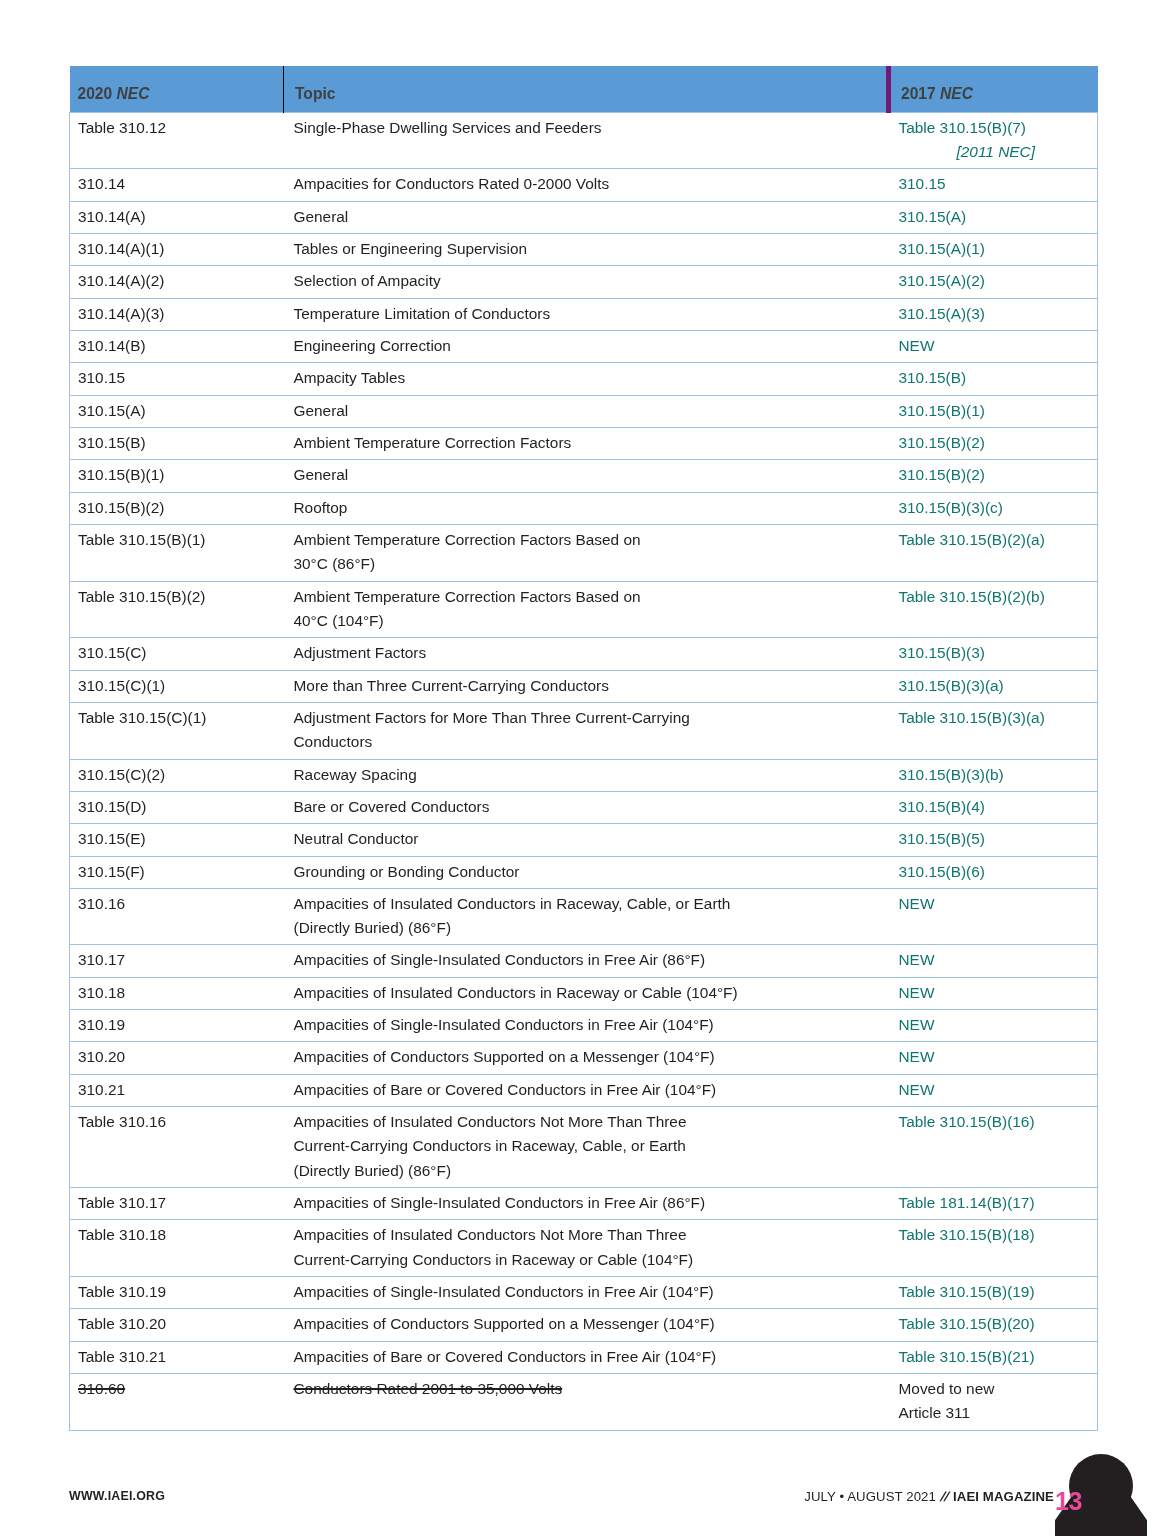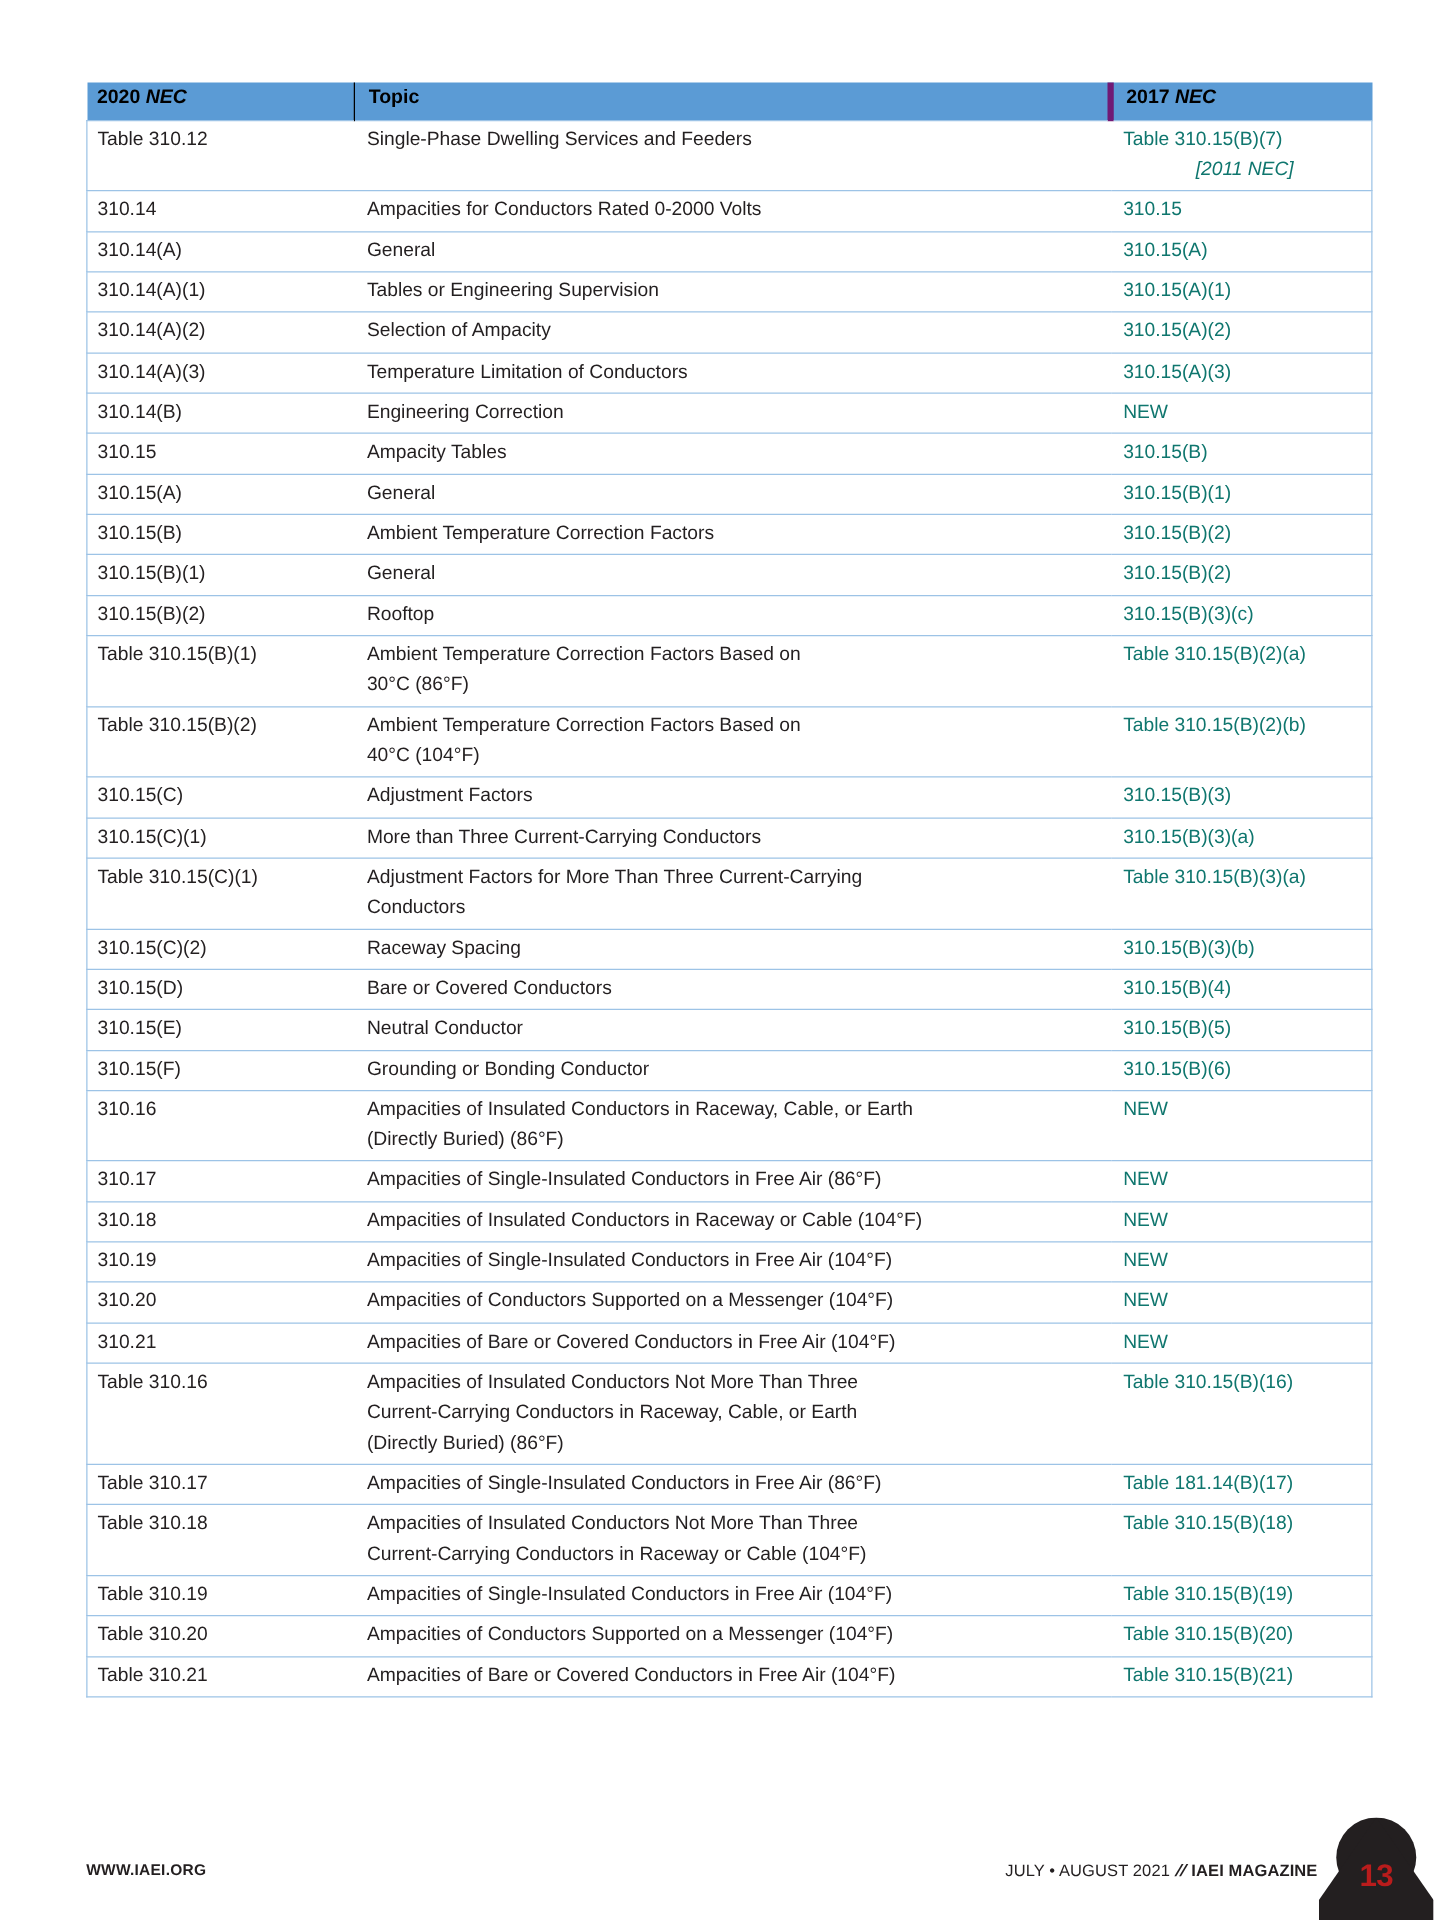--- a/index.html
+++ b/index.html
@@ -36,25 +36,25 @@
     table-layout: fixed;
     font-size: 15.4px;
     line-height: 1.58;
   }
   table.nec col.c1 { width: 214px; }
   table.nec col.c2 { width: 605px; }
   table.nec col.c3 { width: 209px; }
 
   table.nec thead th {
     background: #5b9bd5;
-    color: #000000;
+    color: #404040;
     font-weight: bold;
     font-size: 15.6px;
     text-align: left;
-    padding: 0 0 5px 8px;
+    padding: 16px 0 5px 8px;
     border: none;
     vertical-align: middle;
     height: 30px;
     margin-left: 24px;
   }
   table.nec thead th.h2 {
     border-left: 1px solid #000000;
     padding-left: 11px;
   }
   table.nec thead th.h3 {
@@ -146,22 +146,22 @@
     width: 64px;
     height: 64px;
     background: #231f20;
     border-radius: 50%;
   }
   .pagebadge .num {
     position: absolute;
     left: 0;
     right: 0;
     bottom: 20px;
-    text-align: center;
-    color: #b91c1c;
+    text-align: left;
+    color: #ec4899;
     font-size: 25px;
     font-weight: bold;
     letter-spacing: -0.5px;
     z-index: 3;
   }
 </style>
 </head>
 <body>
 
 <div class="page">
@@ -479,20 +479,28 @@
           </tr>
           <tr>
             <td class="col-ref"><span>Table 310.21</span></td>
             <td class="col-top ind1">
               <span class="nl" style="display: block;">Ampacities of Bare or Covered Conductors in Free Air (104°F)</span>
             </td>
             <td class="col-old">
               <span class="nl">Table 310.15(B)(21)</span>
             </td>
           </tr>
+          <tr>
+            <td class="col-ref"><span class="strike">310.60</span></td>
+            <td class="col-top ind0"><span class="nl strike" style="display: inline-block;">Conductors Rated 2001 to 35,000 Volts</span></td>
+            <td class="col-old plain">
+              <span class="nl">Moved to new</span>
+              <span class="nl">Article 311</span>
+            </td>
+          </tr>
         </tbody>
     </table>
   </div>
 
   <div class="footer">
     <div class="footer-url">WWW.IAEI.ORG</div>
     <div class="footer-right">
       <span>JULY • AUGUST 2021</span>
       <span class="slash">//</span>
       <span class="mag">IAEI MAGAZINE</span>

